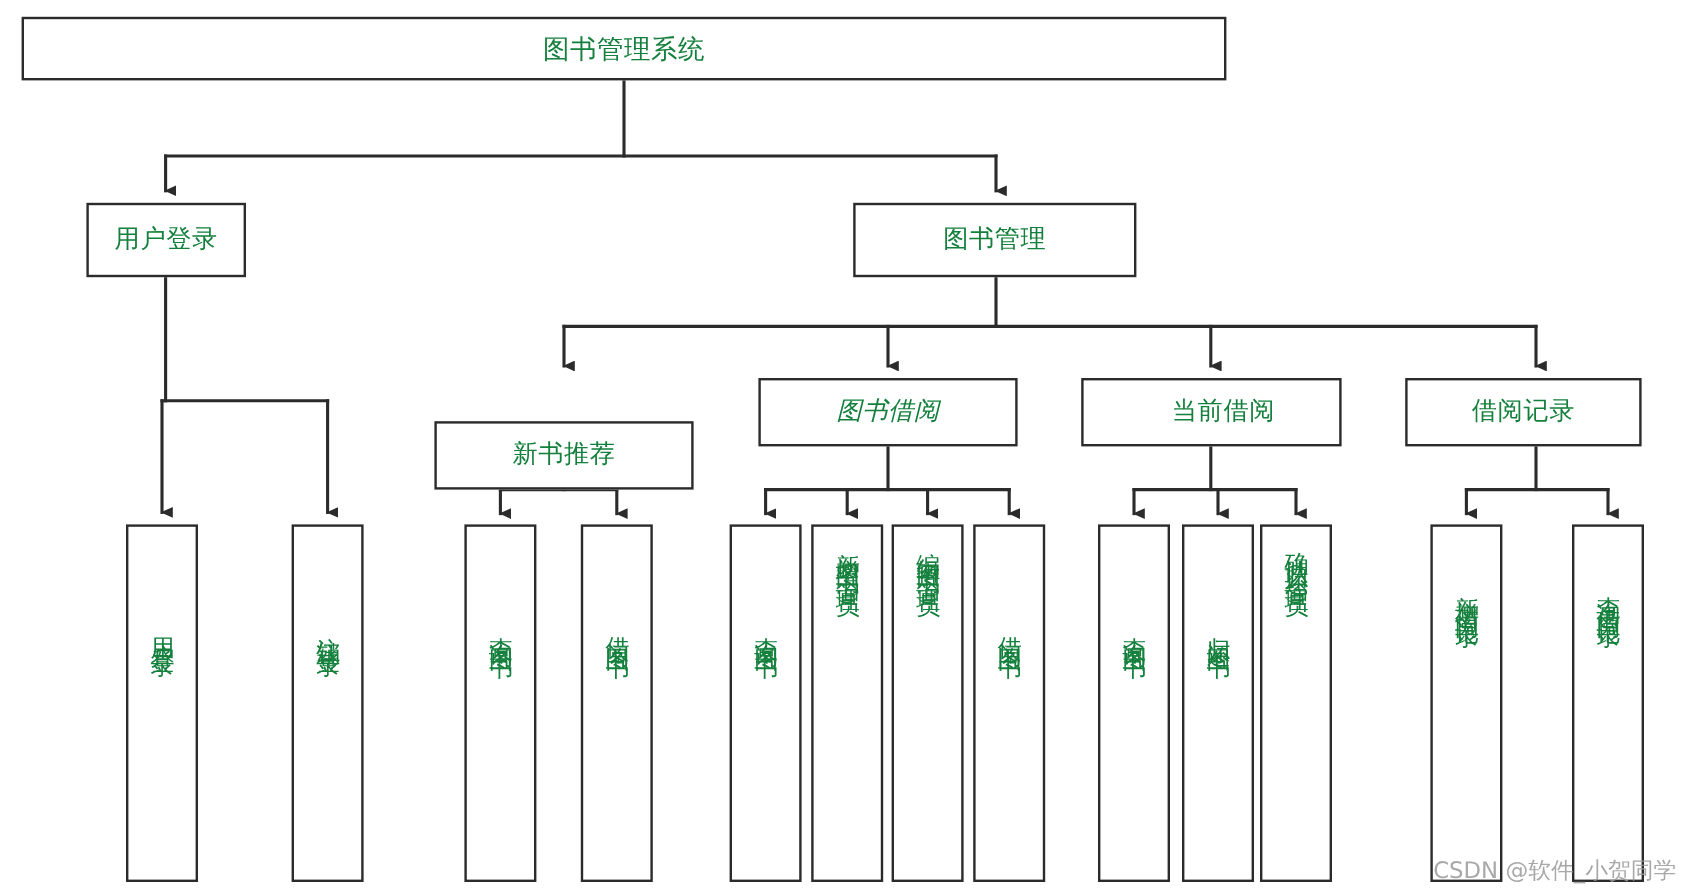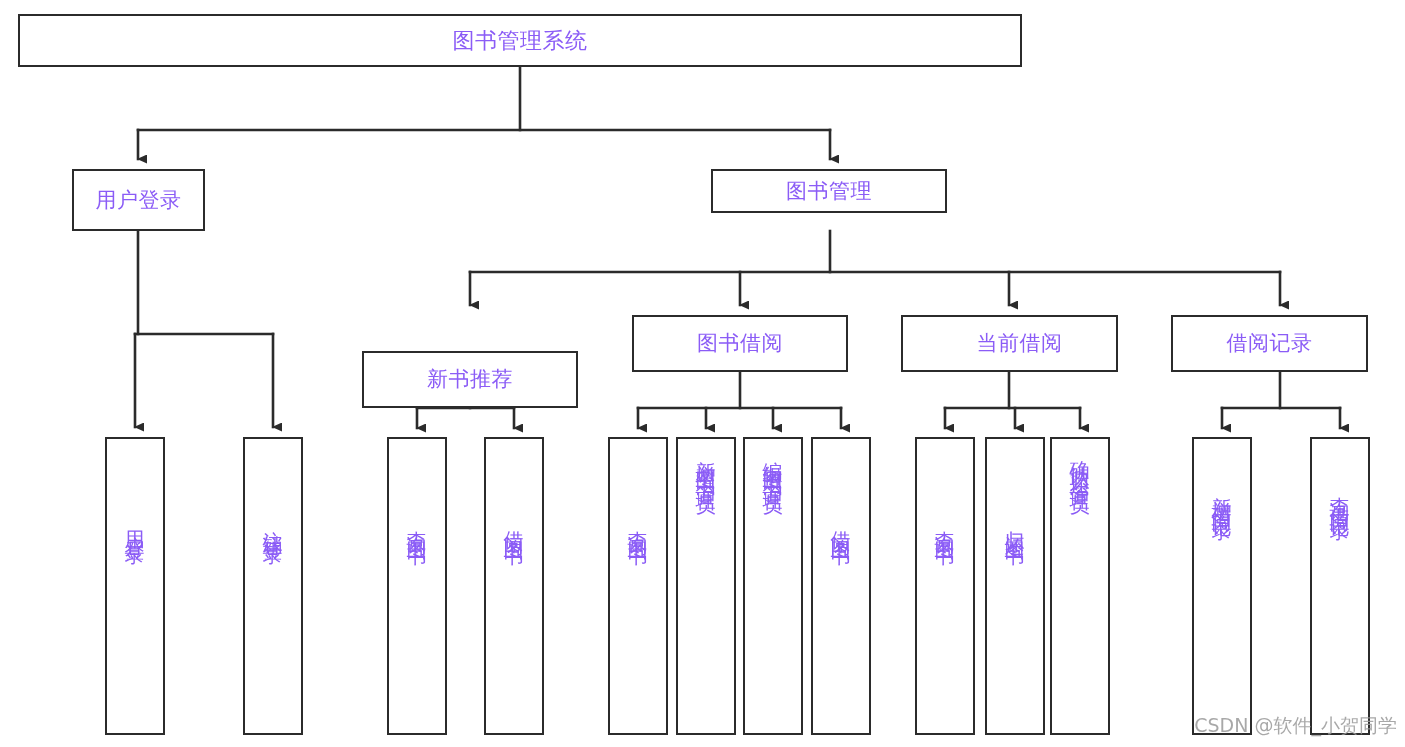--- a/index.html
+++ b/index.html
@@ -24,21 +24,21 @@
     top: 0;
     width: 1405px;
     height: 747px;
     pointer-events: none;
   }
   .node {
     position: absolute;
     box-sizing: border-box;
     border: 2px solid #2b2b2b;
     background: #ffffff;
-    color: #8b5cf6;
+    color: #15803d;
     display: flex;
     align-items: center;
     justify-content: center;
     text-align: left;
     font-size: 21px;
     line-height: 1.25;
     letter-spacing: 0.5px;
     z-index: 2;
   }
   .node.root { font-size: 22px; }
@@ -132,27 +132,27 @@
     </g>
   </svg>
 
   <div id="nodes">
       <div class="node root" style="left: 18px; top: 14px; width: 1004px; height: 53px;">
         <span>图书管理系统</span>
       </div>
       <div class="node lvl2" style="left: 72px; top: 169px; width: 133px; height: 62px;">
         <span>用户登录</span>
       </div>
-      <div class="node lvl2" style="left: 711px; top: 169px; width: 236px; height: 44px;">
+      <div class="node lvl2" style="left: 711px; top: 169px; width: 236px; height: 62px;">
         <span>图书管理</span>
       </div>
       <div class="node lvl3" style="left: 362px; top: 315px; width: 216px; height: 57px; margin-top: 36px;">
         <span>新书推荐</span>
       </div>
-      <div class="node lvl3" style="left: 632px; top: 315px; width: 216px; height: 57px;">
+      <div class="node lvl3" style="left: 632px; top: 315px; width: 216px; height: 57px; font-style: italic;">
         <span>图书借阅</span>
       </div>
       <div class="node lvl3" style="left: 901px; top: 315px; width: 217px; height: 57px; padding-left: 20px;">
         <span>当前借阅</span>
       </div>
       <div class="node lvl3" style="left: 1171px; top: 315px; width: 197px; height: 57px;">
         <span>借阅记录</span>
       </div>
       <div class="node leaf" style="left: 105px; top: 437px; width: 60px; height: 298px;">
         <span class="leaf-text short">用户登录</span>

